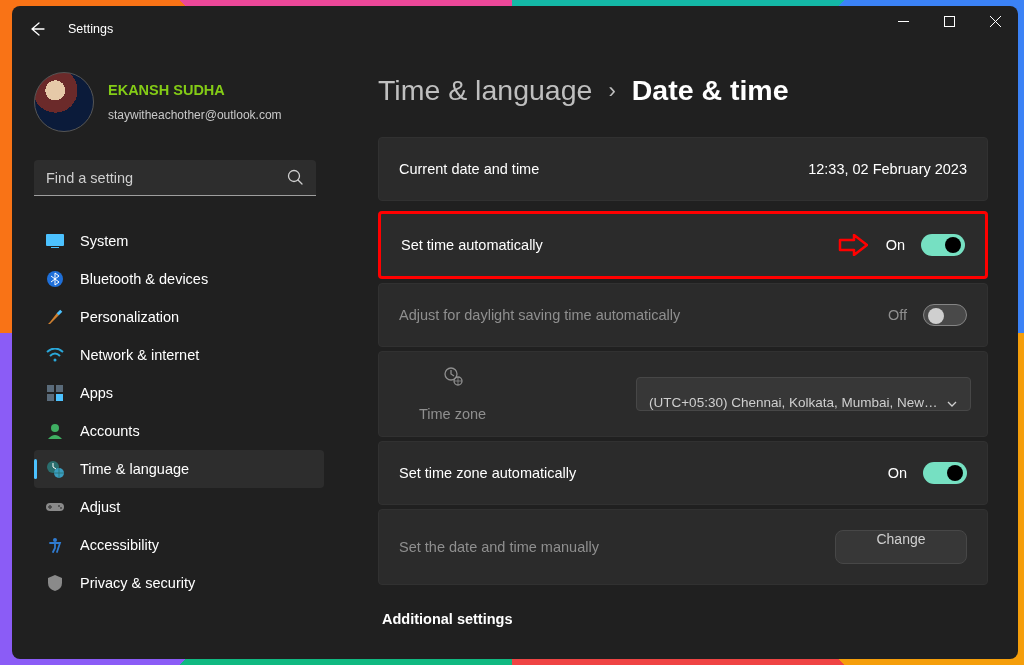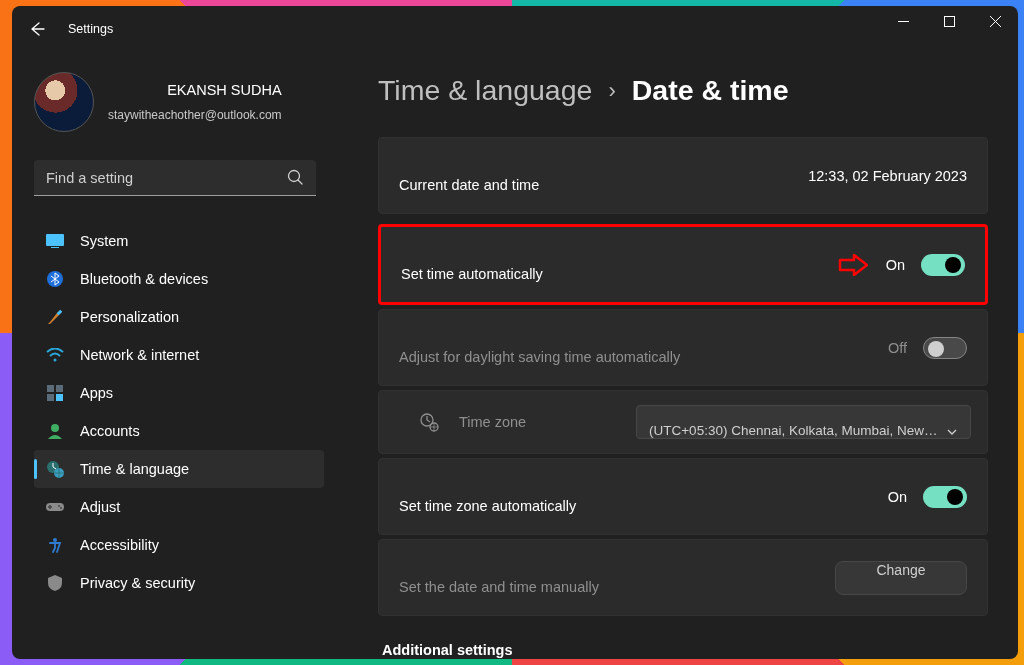--- a/index.html
+++ b/index.html
@@ -40,21 +40,21 @@
   .win-ctrl { width: 46px; height: 30px; display:flex; align-items:center; justify-content:center; cursor:pointer; }
   .win-ctrl svg { stroke:#ffffff; }
 
   
   .body { flex:1; display:flex; overflow:hidden; }
 
   
   .sidebar { width: 320px; padding: 20px 8px 0 22px; display:flex; flex-direction:column; gap:0; }
   .profile { display:flex; align-items:center; gap:14px; margin-bottom:28px; }
   .avatar { width:60px; height:60px; border-radius:50%; overflow:hidden; background: radial-gradient(circle at 35% 30%, #e6c9a8 0 18%, #6b2a2a 18% 40%, #0b1b3a 40% 100%); border:1px solid #555;}
-  .profile-name { font-size:14.5px; font-weight:400; color:#ffffff;text-align:right; }
+  .profile-name { font-size:14.5px; font-weight:700; color:#84cc16; }
   .profile-email { font-size:12px; color:#c9c9c9; margin-top:10px; }
 
   .search-wrap { position:relative; margin: 0 8px 16px 0; }
   .search-input {
     width:100%; height:36px; background:#2d2d2d; border:none; border-bottom:1px solid #9e9e9e;
     border-radius:4px 4px 0 0; color:#cfcfcf; padding:0 40px 0 12px; font-size:14.5px;
   }
   .search-input::placeholder { color:#cfcfcf; }
   .search-icon { position:absolute; right:12px; top:8px; }
 
@@ -78,34 +78,34 @@
   .crumb-sep { font-size:22px; color:#bfbfbf; }
   .crumb.current { font-weight:600; color:#ffffff; }
 
   .cards { display:flex; flex-direction:column; gap:4px; }
   .card {
     background:#2b2b2b; border:1px solid #313131; border-radius:4px;
     padding:20px 20px; display:flex; align-items:center; justify-content:space-between;
     min-height:64px; font-size:14.5px;
   }
   .card.dim { color:#8f8f8f; }
-  .card .left { display:flex; align-items:center; gap:20px;margin-top:19px; }
+  .card .left { display:flex; align-items:center; gap:20px; }
   .card .right { display:flex; align-items:center; gap:16px; }
   .card .value-text { color:#ffffff; font-size:14.5px; }
   .card.dim .value-text { color:#8f8f8f; }
 
   .toggle { width:44px; height:22px; border-radius:11px; position:relative; cursor:pointer; }
   .toggle.on { background:#76e0c2; }
   .toggle.off { background:#494949; border:1px solid #858585; }
   .toggle .knob { position:absolute; top:3px; width:16px; height:16px; border-radius:50%; background:#000; }
   .toggle.on .knob { right:4px; }
   .toggle.off .knob { left:4px; background:#cfcfcf; }
 
   .select-card { padding:14px 16px 14px 40px; }
-  .select-left { display:flex; align-items:center; gap:20px; }
+  .select-left { display:flex; align-items:center; gap:20px;flex-direction:column; }
   .tz-icon { color:#9f9f9f; }
   .dropdown {
     flex:0 0 335px; height:34px; background:#373737; border:1px solid #474747; border-radius:4px;
     display:flex; align-items:flex-end; justify-content:space-between; padding:0 12px;
     color:#cfcfcf; font-size:13.5px; cursor:pointer; overflow:hidden; white-space:nowrap;
   }
   .chev-down { flex-shrink:0; margin-left:8px; }
 
   .change-btn {
     width:132px; height:34px; background:#373737; border:1px solid #474747; border-radius:8px;

